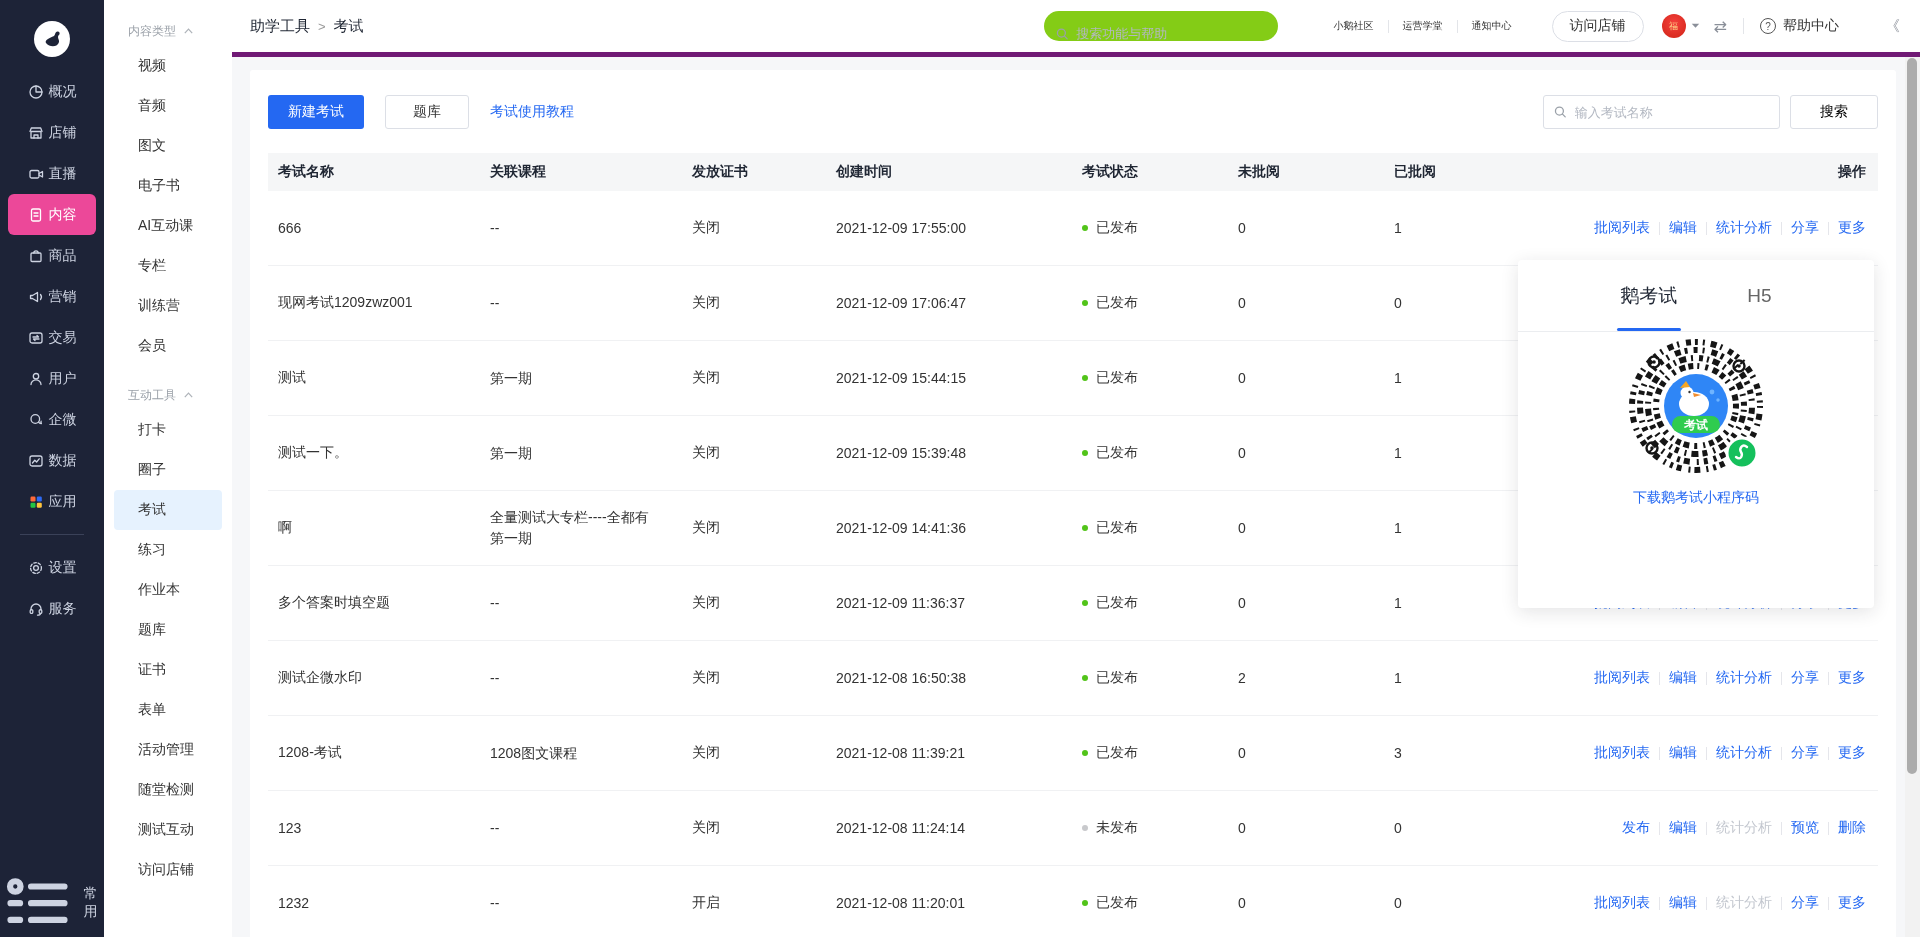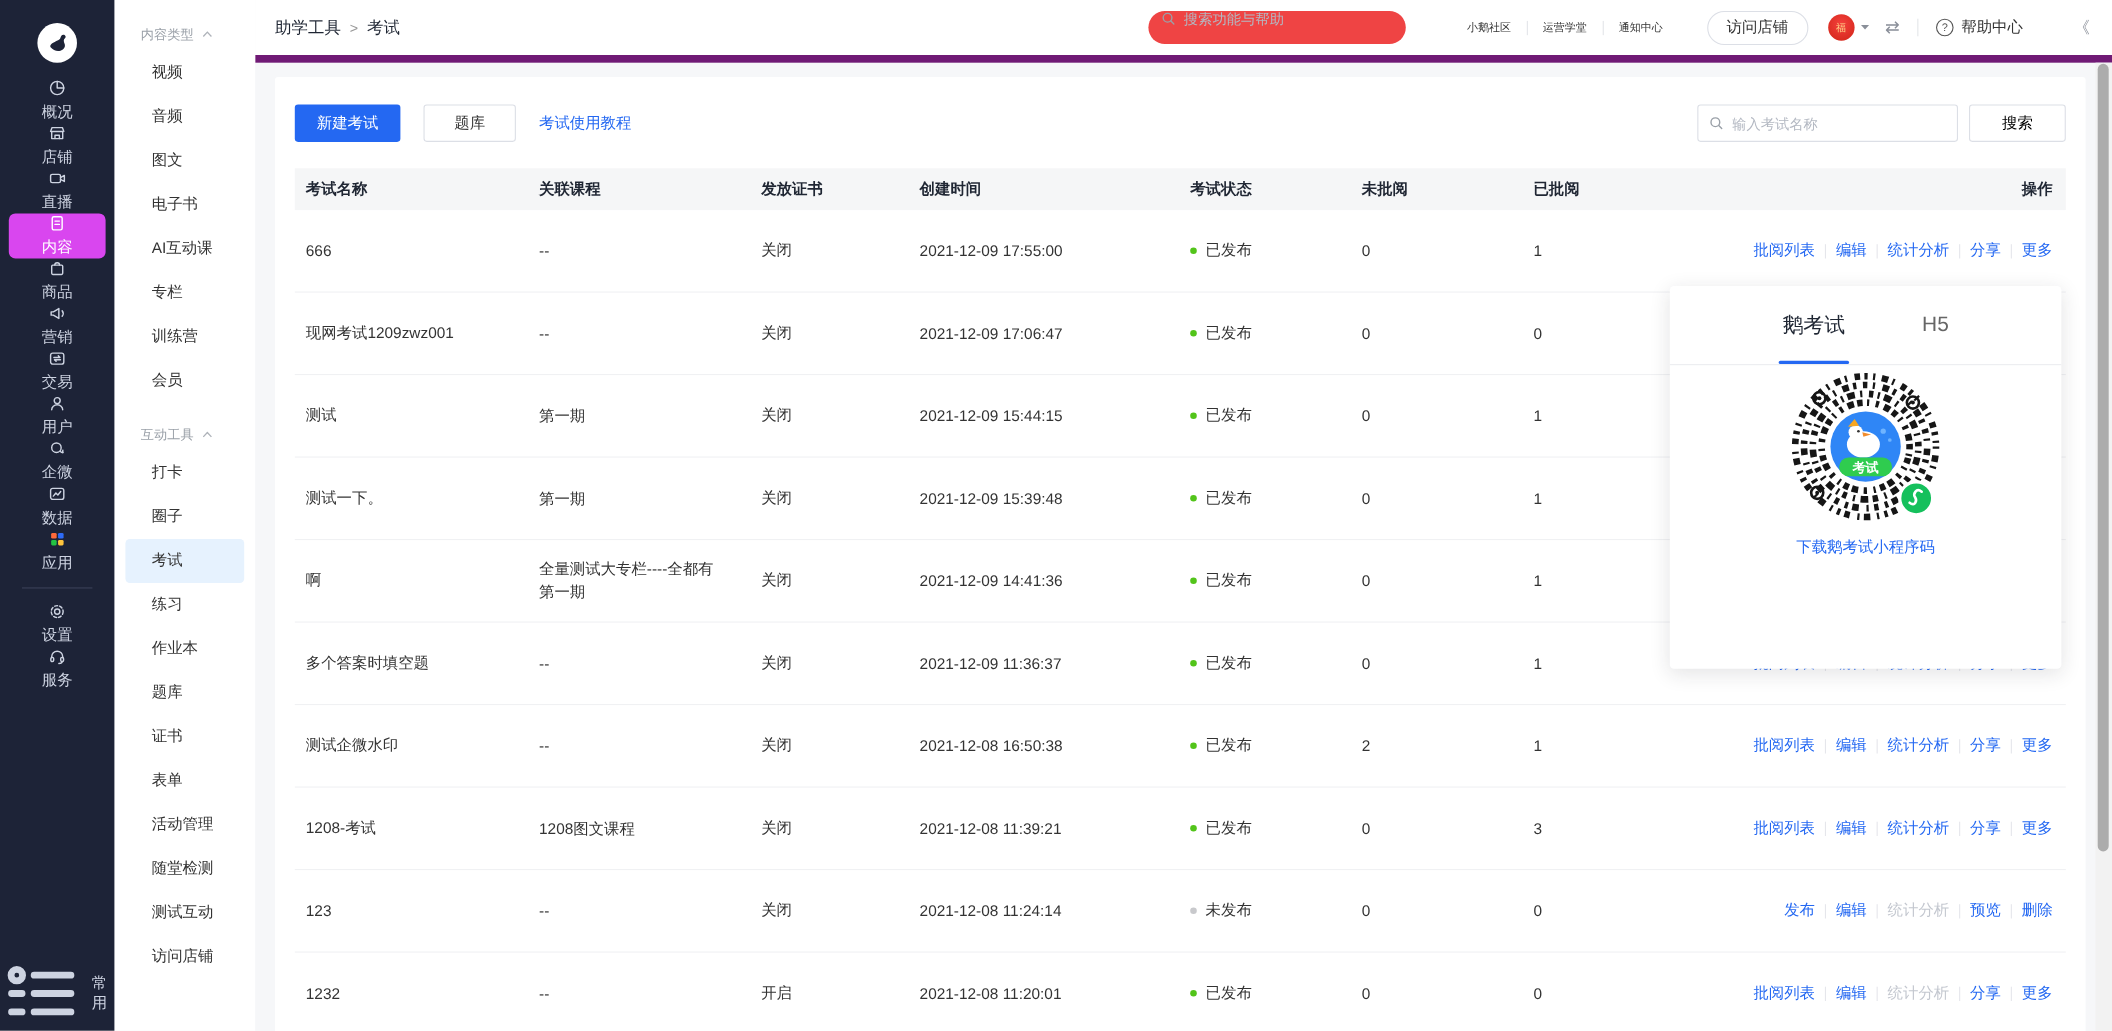--- a/index.html
+++ b/index.html
@@ -2,39 +2,39 @@
 <html><head>
 <meta charset="utf-8">
 <style>
   * { margin:0; padding:0; box-sizing:border-box; }
   html,body { width:1920px; height:937px; overflow:hidden; font-family:"Liberation Sans","DejaVu Sans",sans-serif; background:#f6f7f9; color:#333; }
   svg { display:block; }
 
   
   .sb1 { position:absolute; left:0; top:0; width:104px; height:937px; background:#1d2337; z-index:30; }
   .sb1-logo { width:36px; height:36px; border-radius:50%; background:#fff; margin:21px auto 14px auto; display:flex; align-items:center; justify-content:center; }
-  .sb1-item { height:41px; display:flex; align-items:center; justify-content:center; gap:5px; color:#cdd3e1; font-size:14px; cursor:pointer; margin:0 8px; border-radius:6px;flex-direction:column; }
-  .sb1-item.active { background:#d946ef; color:#fff;text-align:right; }
+  .sb1-item { height:41px; display:flex; align-items:center; justify-content:center; gap:5px; color:#cdd3e1; font-size:14px; cursor:pointer; margin:0 8px; border-radius:6px; }
+  .sb1-item.active { background:#ec4899; color:#fff;text-align:right; }
   .sb1-item .ic { width:16px; height:16px; flex:none; }
   .sb1-div { height:1px; background:#3a4158; margin:12px 20px; }
   .sb1-footer { position:absolute; bottom:14px; left:0; width:104px; height:40px; display:flex; align-items:center; justify-content:center; gap:7px; color:#cdd3e1; font-size:14px; cursor:pointer; }
 
   
   .sb2 { position:absolute; left:104px; top:0; width:128px; height:937px; background:#fff; z-index:25; padding-top:16px; }
   .sec-title { height:30px; display:flex; align-items:center; gap:8px; padding-left:24px; color:#9aa0a8; font-size:12px; cursor:pointer; }
   .sec-title svg { opacity:.8; }
   .sub-item { height:40px; display:flex; align-items:center; padding-left:24px; font-size:14px; color:#333; cursor:pointer; margin:0 10px; border-radius:4px; }
   .sub-item.active { background:#e6f2fe; }
   .sec + .sec { margin-top:14px; }
 
   
-  .topbar { position:absolute; left:232px; top:0; right:0; height:57px; background:#fff; display:flex; align-items:center; padding:0 22px 0 18px; z-index:20; border-bottom:7px solid #701a75; }
+  .topbar { position:absolute; left:232px; top:0; right:0; height:57px; background:#fff; display:flex; align-items:center; padding:0 22px 0 18px; z-index:20; border-bottom:5px solid #701a75; }
   .crumb { font-size:15px; color:#1f2633; display:flex; gap:8px; align-items:center; white-space:nowrap; }
   .crumb .sep { color:#999; font-size:13px; }
-  .top-search { margin-left:auto; margin-right:42px; width:234px; height:30px; border-radius:15px; background:#ef4444; display:flex; align-items:flex-start; padding:0 12px; gap:8px; }
+  .top-search { margin-left:auto; margin-right:42px; width:234px; height:30px; border-radius:15px; background:#84cc16; display:flex; align-items:flex-end; padding:0 12px; gap:8px; }
   .top-search input { border:0; outline:0; background:transparent; font-size:13px; color:#333; width:100%; font-family:inherit; }
   .top-search input::placeholder { color:#b3b8c2; }
   .top-links { display:flex; align-items:center; font-size:10px; color:#333; white-space:nowrap; }
   .top-links .lnk { cursor:pointer; padding:0 14px; }
   .top-links .vdiv { width:1px; height:13px; background:#e3e5e9; }
   .visit-btn { margin-left:26px; height:31px; padding:0 17px; border:1px solid #dcdfe6; border-radius:16px; background:#fff; font-size:14px; color:#333; cursor:pointer; font-family:inherit; white-space:nowrap; }
   .avatar-wrap { display:flex; align-items:center; gap:5px; margin-left:18px; cursor:pointer; }
   .avatar { width:24px; height:24px; border-radius:50%; background:radial-gradient(circle at 50% 38%, #f5413d 0%, #d92b20 75%); display:flex; align-items:center; justify-content:center; color:#ffd98a; font-size:9px; }
   .swap-ic { margin-left:14px; color:#8a8f99; font-size:16px; cursor:pointer; }
   .tb-div { width:1px; height:16px; background:#e3e5e9; margin-left:16px; }

